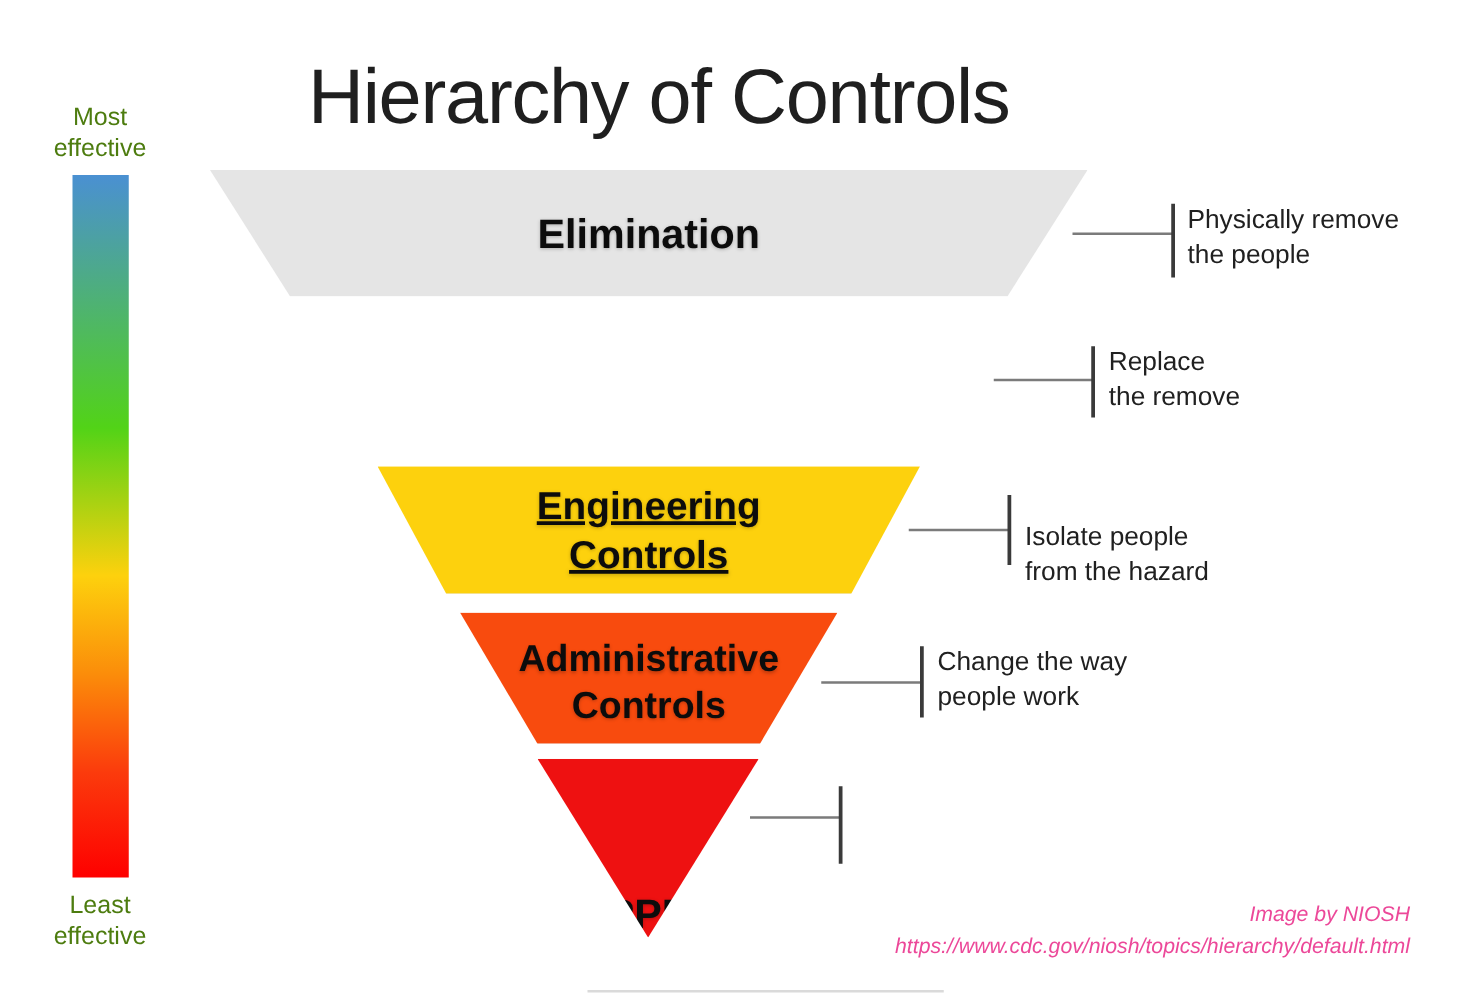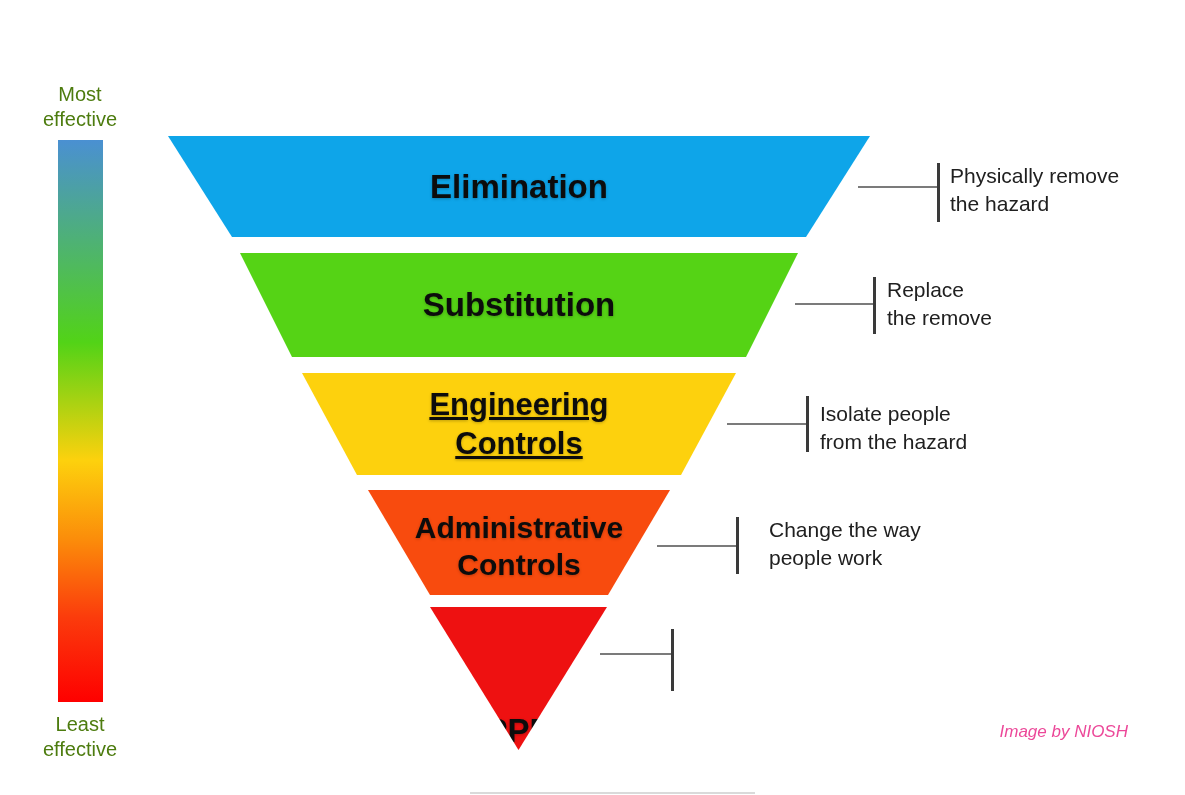--- a/index.html
+++ b/index.html
@@ -56,67 +56,65 @@
     white-space:pre-line;
   }
   .hline-1{left:858px;top:186px;width:80px;}
   .vbar-1{left:937px;top:163px;height:59px;}
   .note-1{left:950px;top:162px;}
   .hline-2{left:795px;top:303px;width:80px;}
   .vbar-2{left:873px;top:277px;height:57px;}
   .note-2{left:887px;top:276px;}
   .hline-3{left:727px;top:423px;width:81px;}
   .vbar-3{left:806px;top:396px;height:56px;}
-  .note-3{left:820px;top:400px;}
+  .note-3{left:820px;top:416px;}
   .hline-4{left:657px;top:545px;width:81px;}
   .vbar-4{left:736px;top:517px;height:57px;}
-  .note-4{left:769px;top:516px;}
+  .note-4{left:750px;top:516px;}
   .hline-5{left:600px;top:653px;width:73px;}
   .vbar-5{left:671px;top:629px;height:62px;}
   .note-5{left:686px;top:629px;}
   
   .attribution{
     position:absolute;right:57px;top:719px;text-align:right;
     font-size:17px;line-height:25px;font-style:italic;color:#ec4899;
   }
   
   .bottom-line{position:absolute;left:470px;top:792px;width:285px;height:2px;background:#dadada;}
 </style>
 </head>
 <body>
 
 <div class="stage">
 
+  <div class="title">Hierarchy of Controls</div>
 
   <div class="legend-label legend-top">Most
 effective</div>
   <div class="legend-bar" style="background: linear-gradient(rgb(74, 144, 210) 0%, rgb(82, 211, 23) 36%, rgb(253, 209, 13) 57%, rgb(251, 141, 10) 71%, rgb(251, 59, 12) 85%, rgb(254, 0, 0) 100%);"></div>
   <div class="legend-label legend-bottom">Least
 effective</div>
 
-  <div class="layer layer-1" style="background: #0ea5e9;">
+  <div class="layer layer-1" style="background: #e5e5e5;">
     <span class="layer-label">Elimination</span>
-  </div>
-  <div class="layer layer-2" style="background: rgb(85, 211, 21);">
-    <span class="layer-label">Substitution</span>
   </div>
   <div class="layer layer-3" style="background: rgb(253, 209, 13);">
     <span class="layer-label">Engineering Controls</span>
   </div>
   <div class="layer layer-4" style="background: rgb(248, 75, 14);">
     <span class="layer-label">Administrative Controls</span>
   </div>
   <div class="layer layer-5" style="background: rgb(238, 17, 17);">
     <span class="layer-label">PPE</span>
   </div>
 
   <div class="hline hline-1"></div>
   <div class="vbar vbar-1"></div>
   <div class="note note-1">Physically remove
-the hazard</div>
+the people</div>
 
   <div class="hline hline-2"></div>
   <div class="vbar vbar-2"></div>
   <div class="note note-2">Replace
 the remove</div>
 
   <div class="hline hline-3"></div>
   <div class="vbar vbar-3"></div>
   <div class="note note-3">Isolate people
 from the hazard</div>
@@ -124,17 +122,18 @@
   <div class="hline hline-4"></div>
   <div class="vbar vbar-4"></div>
   <div class="note note-4">Change the way
 people work</div>
 
   <div class="hline hline-5"></div>
   <div class="vbar vbar-5"></div>
 
   <div class="attribution">
     <div>Image by NIOSH</div>
+    <div>https://www.cdc.gov/niosh/topics/hierarchy/default.html</div>
   </div>
 
   <div class="bottom-line"></div>
 
 </div>
 
 </body></html>

